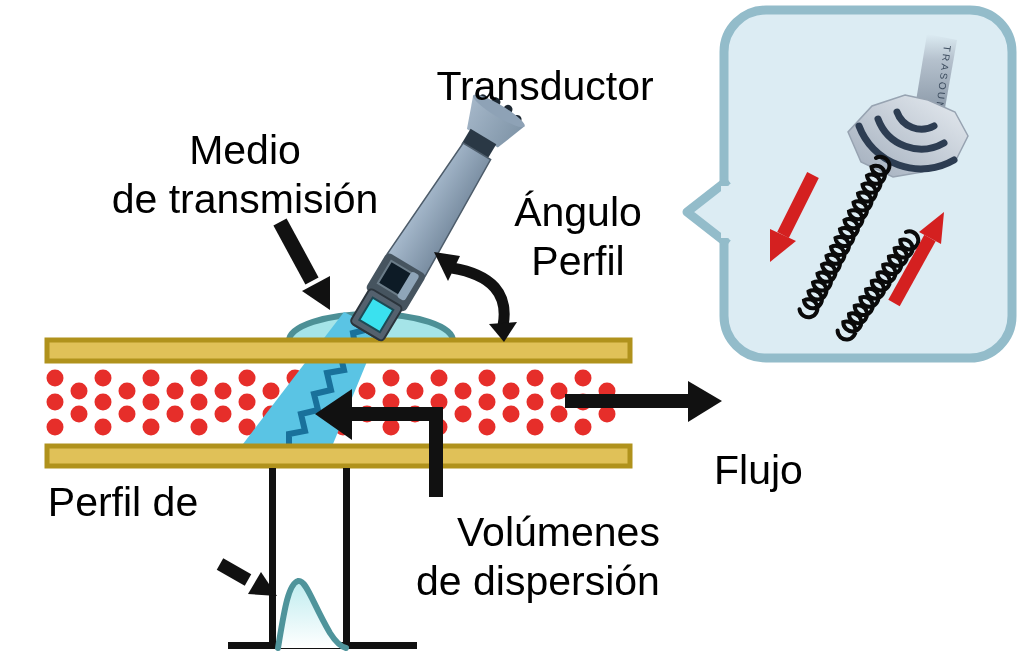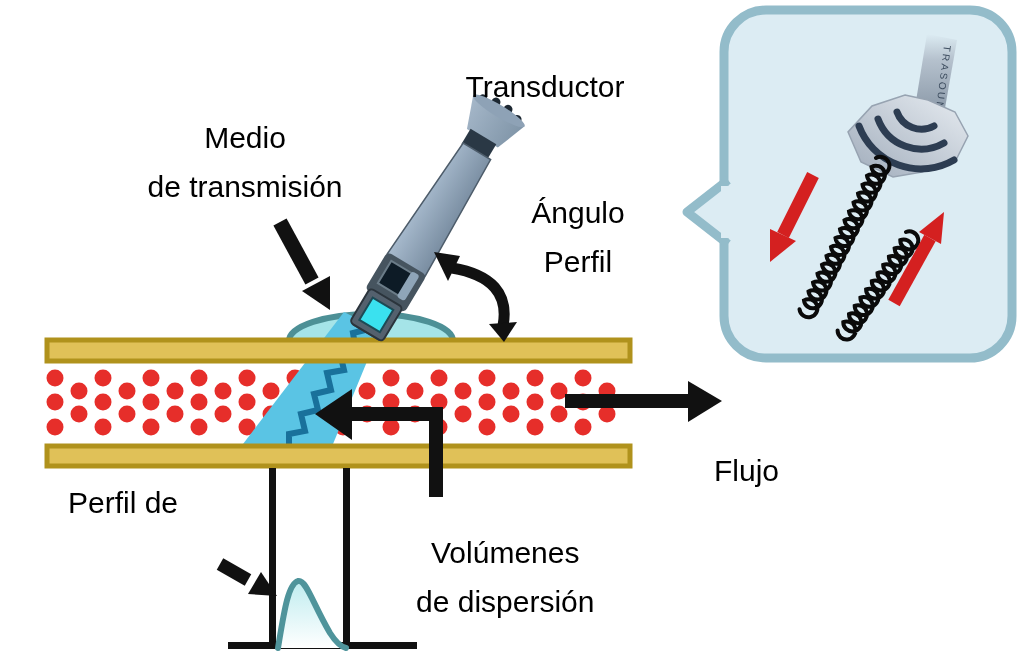--- a/index.html
+++ b/index.html
@@ -1,23 +1,23 @@
 <!DOCTYPE html>
 <html style="--background: #ffffff; --text: #000000; --vessel-wall-fill: #e0c158; --vessel-wall-border: #b0921c; --blood-cell: #e62e2a; --beam: #5ac4e4; --beam-zigzag: #19719b; --gel-fill: #a5e4e8; --gel-border: #4d9096; --arrow-black: #111111; --arrow-red: #d42020; --bubble-fill: #dcecf3; --bubble-border: #93bcca; --probe-body: #8ba1b8; --probe-dark: #46545f; --probe-tip: #3ae1ef; --profile-stroke: #4f949b; --profile-fill: #bfecef;"><head>
 <meta charset="utf-8">
 <style>
   html,body{margin:0;padding:0;}
   body{width:1024px;height:665px;position:relative;background:#fff;overflow:hidden;
        font-family:"Liberation Sans", sans-serif;}
   #canvas{position:absolute;inset:0;width:1024px;height:665px;}
   svg{position:absolute;left:0;top:0;}
-  .label{position:absolute;color:var(--text);font-size:30px;line-height:49px;
+  .label{position:absolute;color:var(--text);font-size:41px;line-height:49px;
          white-space:nowrap;text-align:center;}
   .label.centered{transform:translateX(-50%);}
-  .label.leftal{text-align:center;margin-top:20px;}
+  .label.leftal{text-align:right;}
   .dot{fill:var(--blood-cell);}
   .wall{fill:var(--vessel-wall-fill);stroke:var(--vessel-wall-border);stroke-width:5;}
   .blackfill{fill:var(--arrow-black);}
   .blackline{stroke:var(--arrow-black);fill:none;}
   .redline{stroke:var(--arrow-red);fill:none;}
   .redfill{fill:var(--arrow-red);}
 </style>
 </head>
 <body>
 
@@ -195,21 +195,21 @@
     <g>
       <line x1="894" y1="303" x2="930" y2="238" class="redline" stroke-width="13"></line>
       <polygon points="944,212 941,244 919,232" class="redfill"></polygon>
     </g>
   </g>
 </svg>
 
 <div class="label centered" style="left:545px;top:62px">
   <div>Transductor</div>
 </div>
-<div class="label centered" style="left:245px;top:113px">
+<div class="label centered" style="left:245px;top:126px">
   <div>Medio</div>
   <div>de transmisión</div>
 </div>
 <div class="label centered" style="left:578px;top:188px">
   <div>Ángulo</div>
   <div>Perfil</div>
 </div>
 <div class="label" style="left:714px;top:446px">
   <div>Flujo</div>
 </div>

